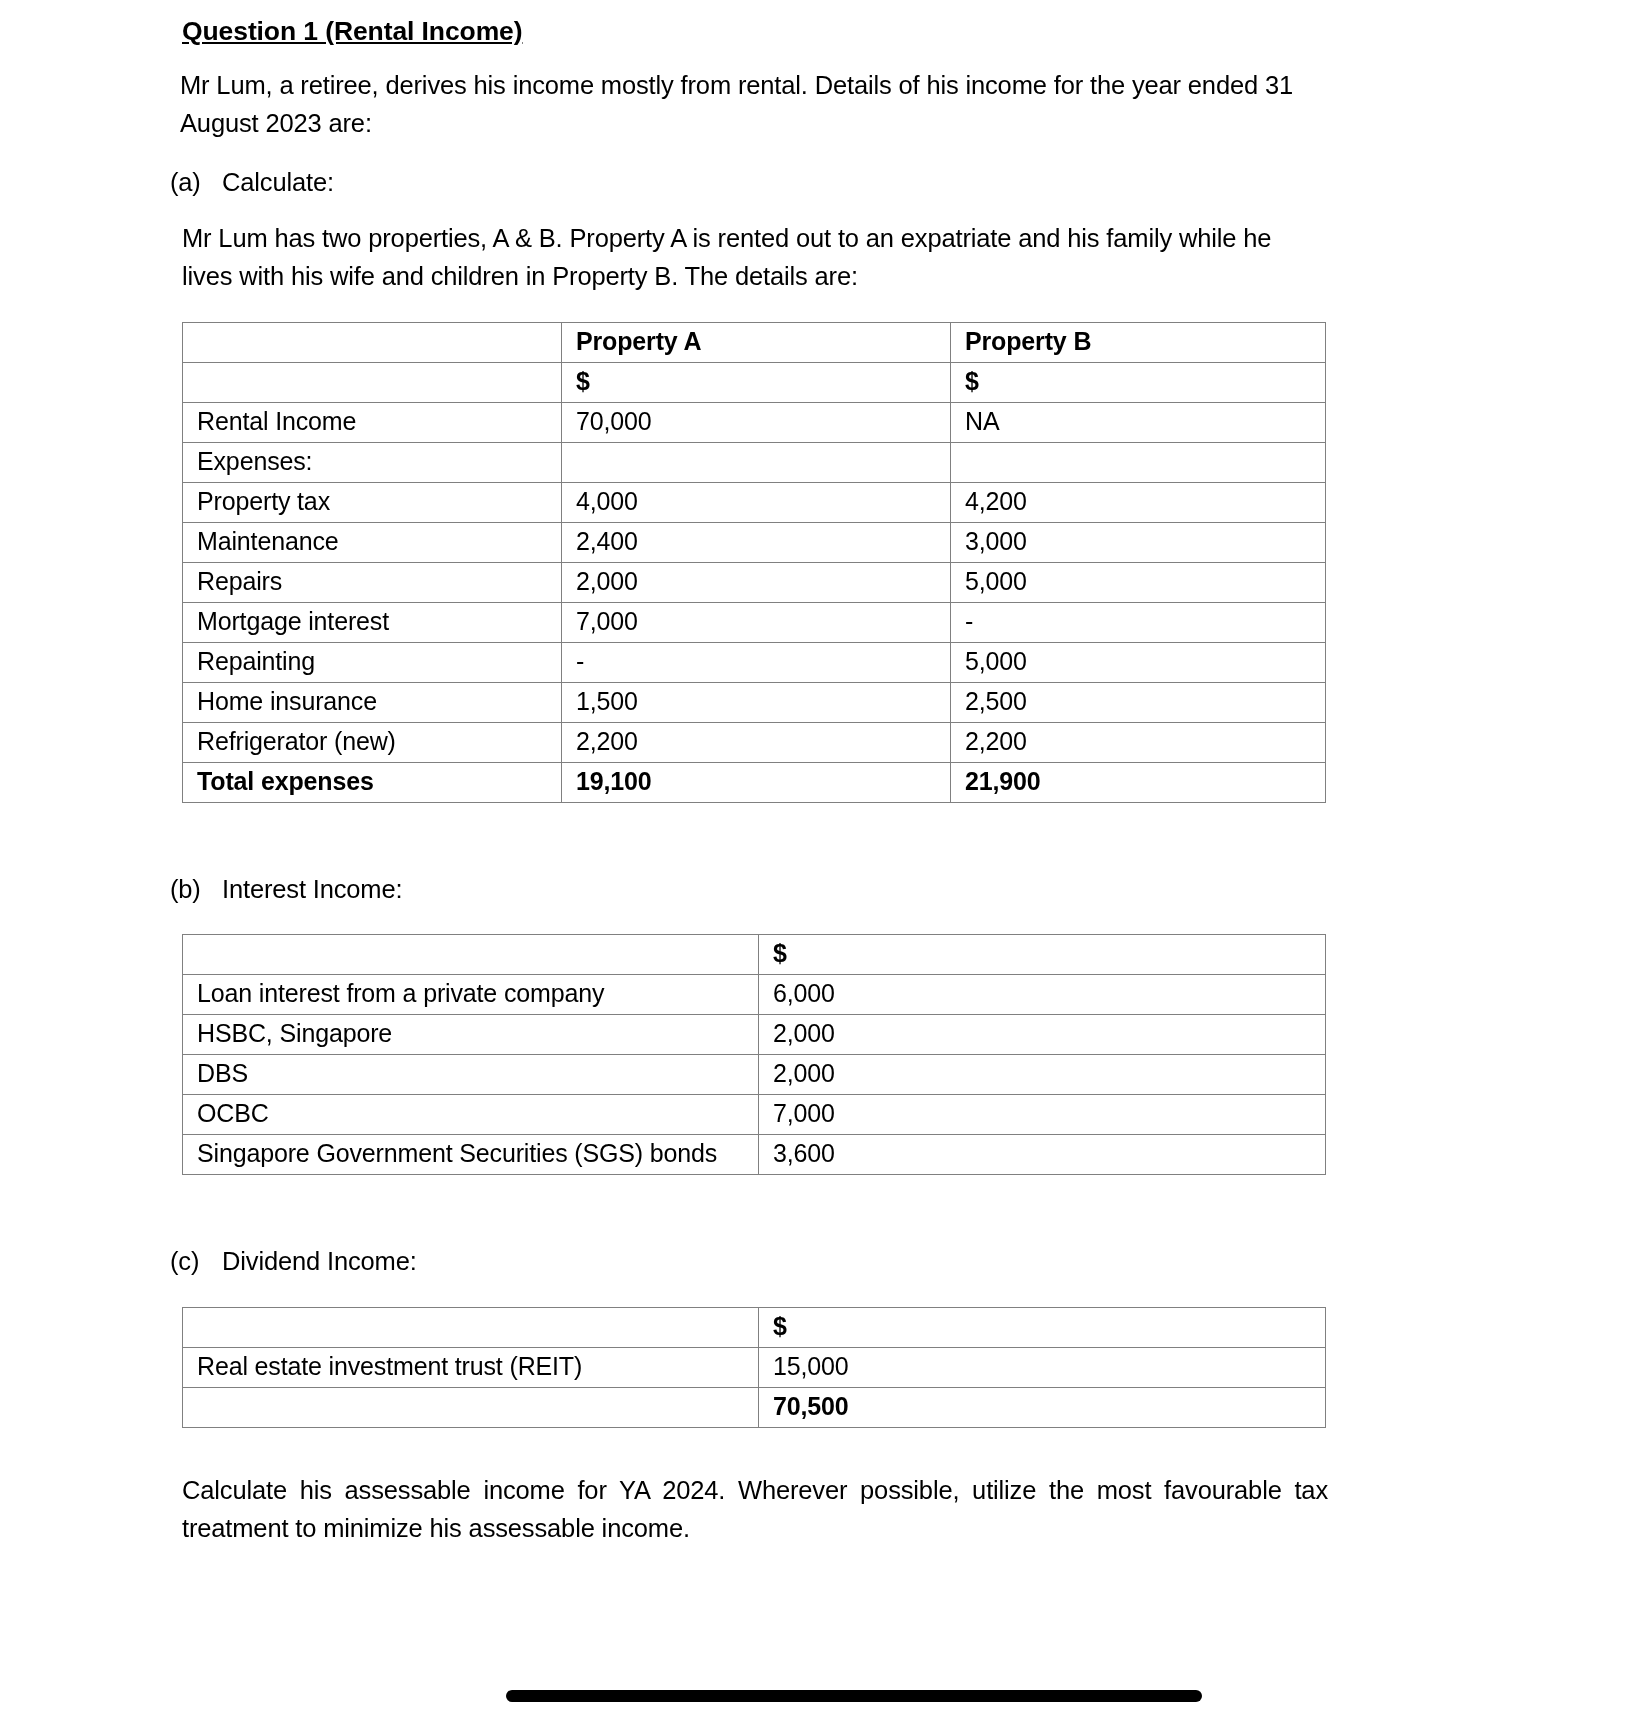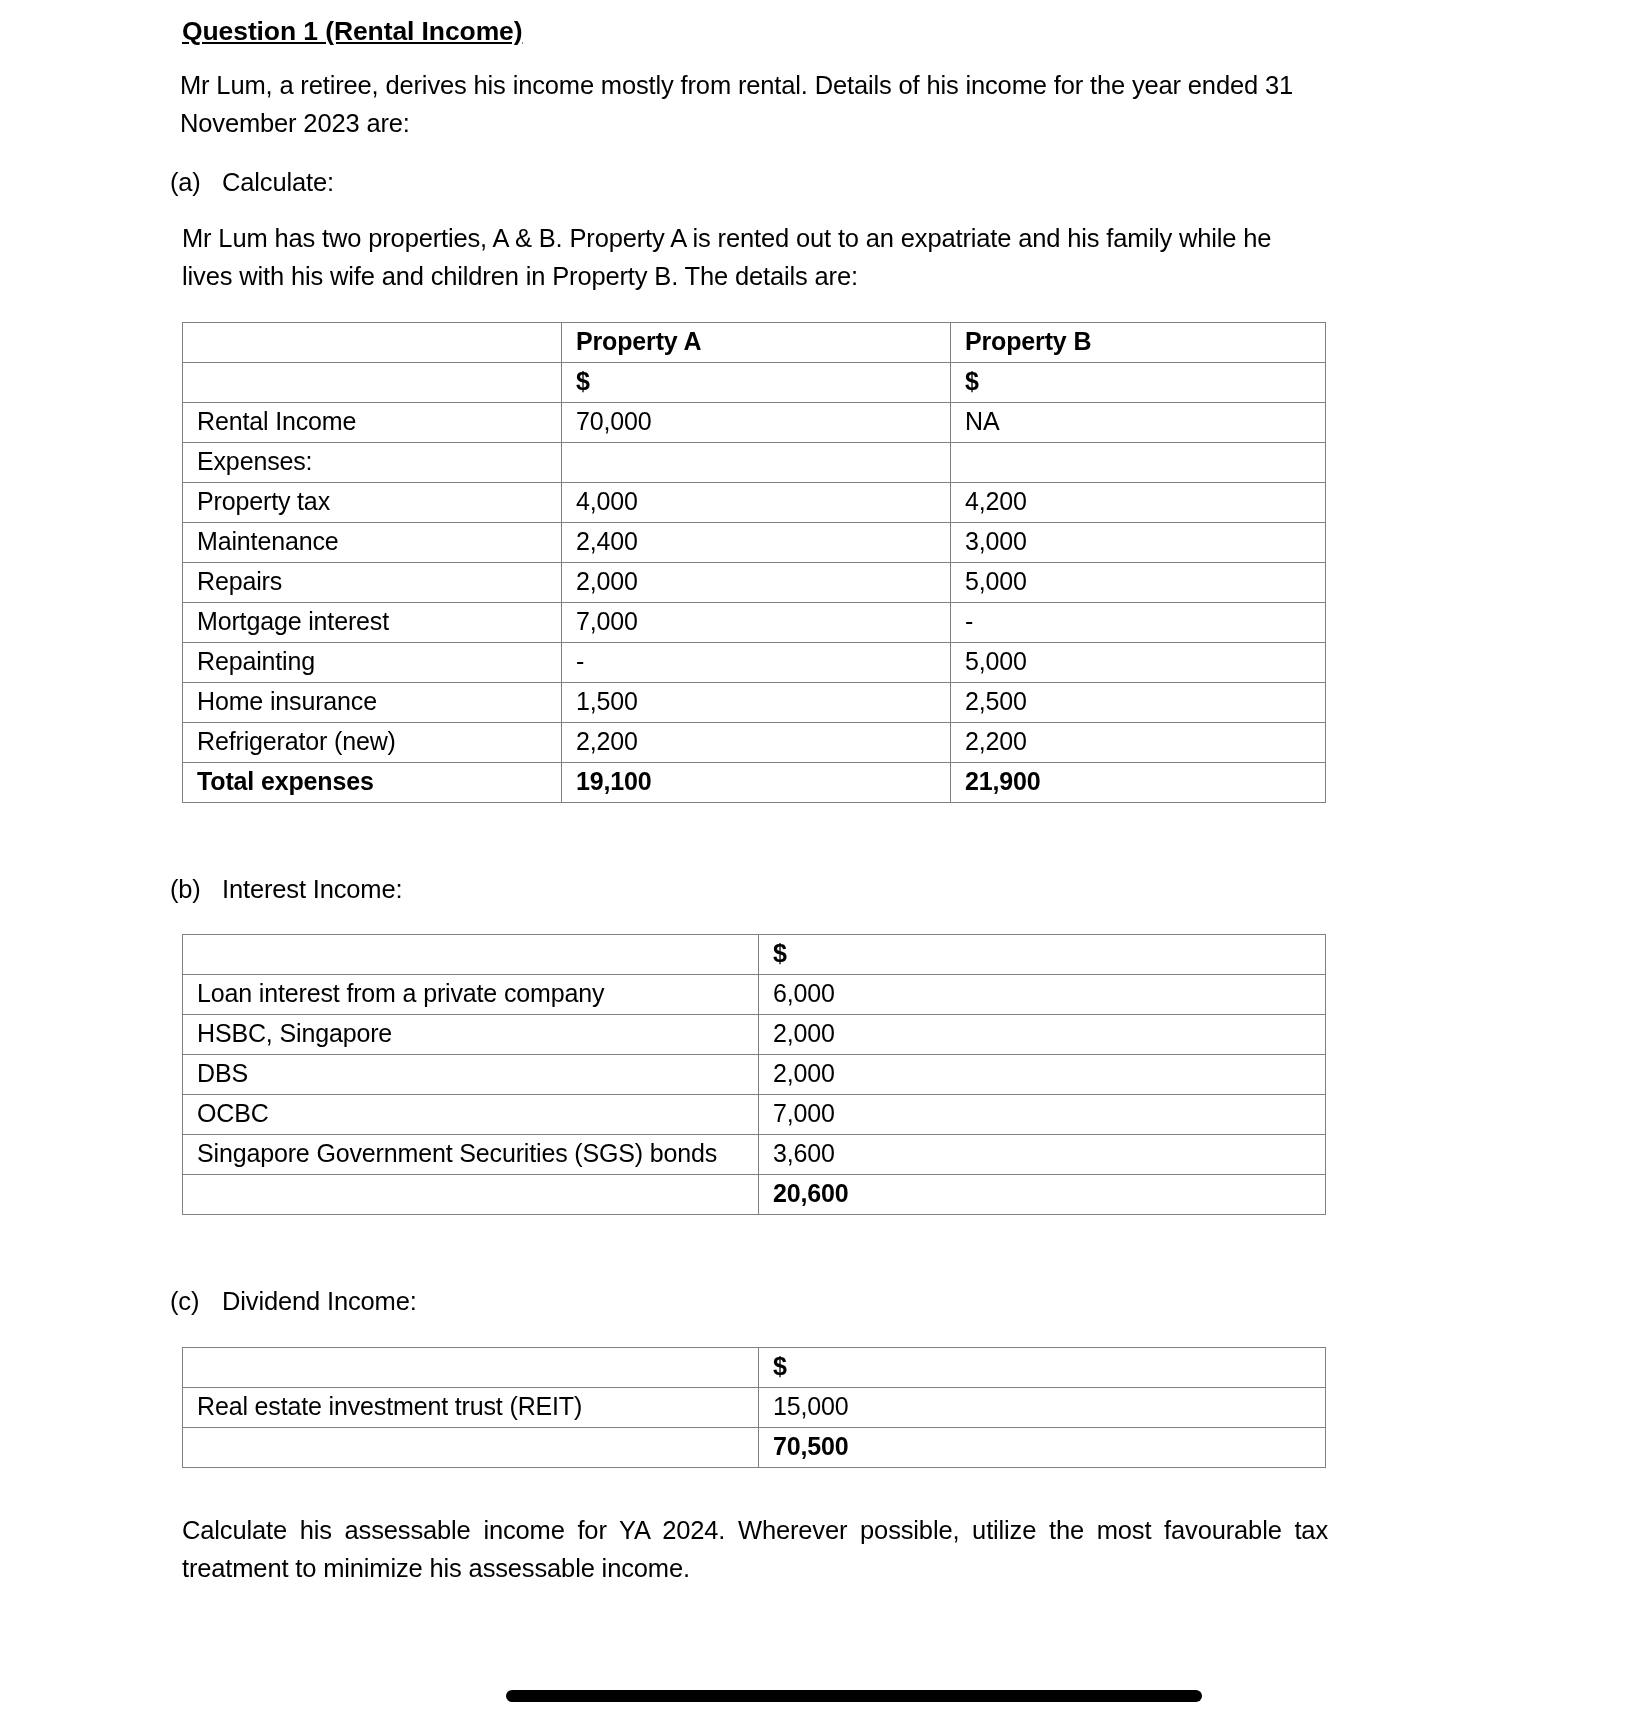--- a/index.html
+++ b/index.html
@@ -105,21 +105,21 @@
   }
 </style>
 </head>
 <body>
 
 <div class="page">
   <div class="content">
 
     <div class="q-title">Question 1 (Rental Income)</div>
 
-    <p class="para">Mr Lum, a retiree, derives his income mostly from rental. Details of his income for the year ended 31 November 2023 are:</p>
+    <p class="para">Mr Lum, a retiree, derives his income mostly from rental. Details of his income for the year ended 31 August 2023 are:</p>
 
     <div class="list-item">
       <span class="marker">(a)</span>
       <span>Calculate:</span>
     </div>
 
     <p class="para indent-left">Mr Lum has two properties, A &amp; B. Property A is rented out to an expatriate and his family while he lives with his wife and children in Property B. The details are:</p>
 
     <table class="doc-table" id="table-properties">
       <colgroup>
@@ -221,24 +221,20 @@
           <td>2,000</td>
         </tr>
         <tr>
           <td>OCBC</td>
           <td>7,000</td>
         </tr>
         <tr>
           <td>Singapore Government Securities (SGS) bonds</td>
           <td>3,600</td>
         </tr>
-        <tr>
-          <td></td>
-          <td class="bold">20,600</td>
-        </tr>
       </tbody>
     </table>
 
     <div class="spacer-lg"></div>
 
     <div class="list-item">
       <span class="marker">(c)</span>
       <span>Dividend Income:</span>
     </div>
 

